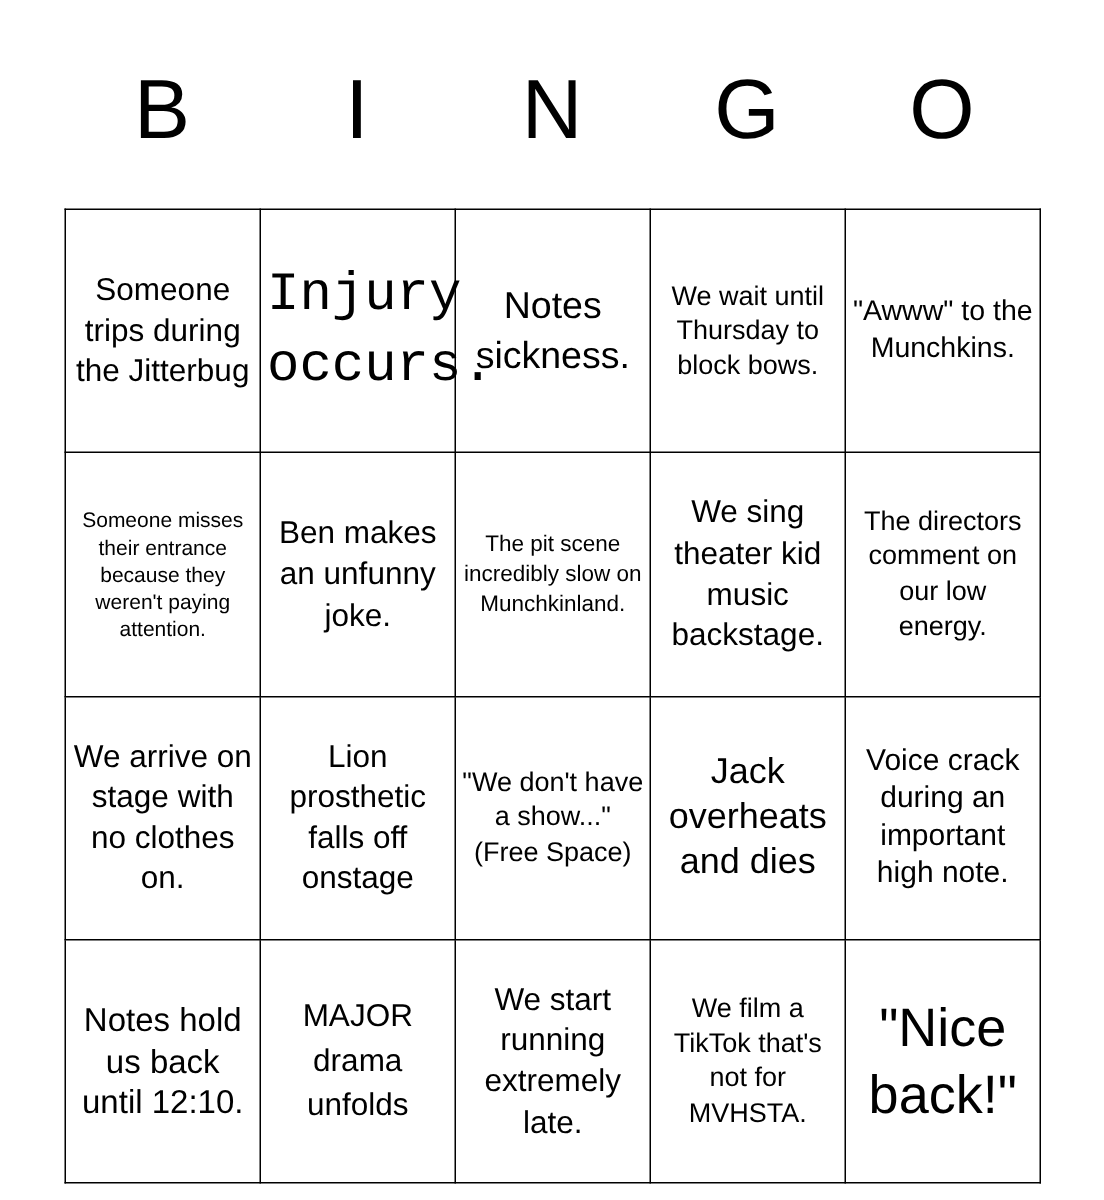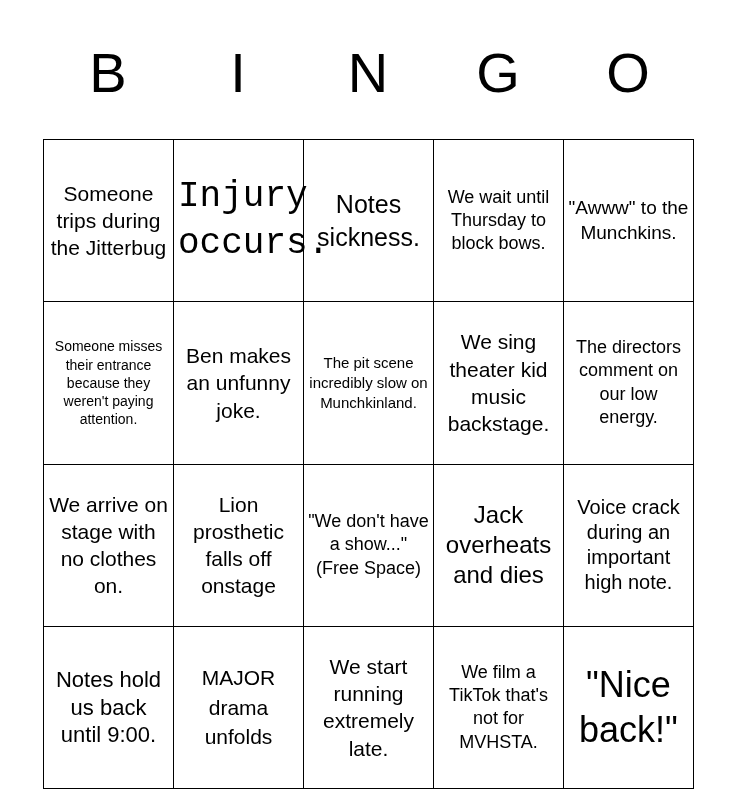--- a/index.html
+++ b/index.html
@@ -53,20 +53,20 @@
     <td class="s18">The directors comment on our low energy.</td>
   </tr>
   <tr>
     <td class="s21">We arrive on stage with no clothes on.</td>
     <td class="s21">Lion prosthetic falls off onstage</td>
     <td class="s18">"We don't have a show..." (Free Space)</td>
     <td class="s24">Jack overheats and dies</td>
     <td class="s20">Voice crack during an important high note.</td>
   </tr>
   <tr>
-    <td class="s22">Notes hold us back until 9:00.</td>
+    <td class="s22">Notes hold us back until 12:10.</td>
     <td class="s28">MAJOR drama unfolds</td>
     <td class="s21">We start running extremely late.</td>
     <td class="s18">We film a TikTok that's not for MVHSTA.</td>
     <td class="s36">"Nice back!"</td>
   </tr>
 </tbody>
   </table>
 
 </body></html>

